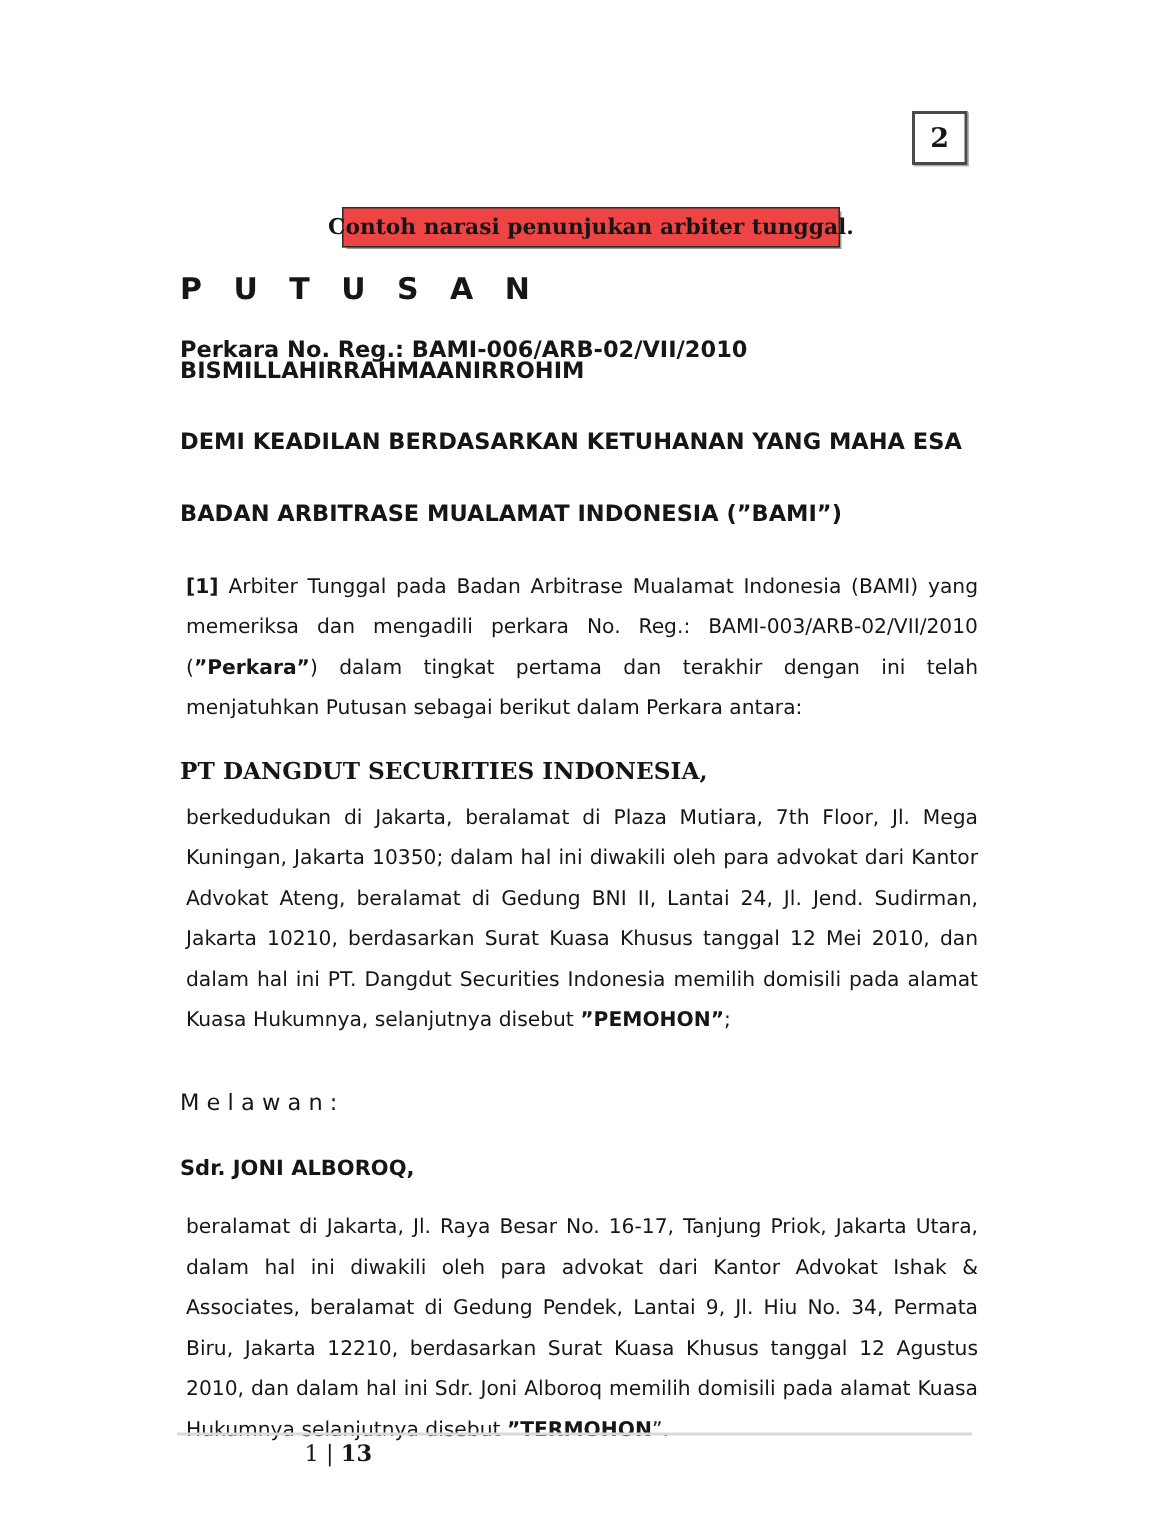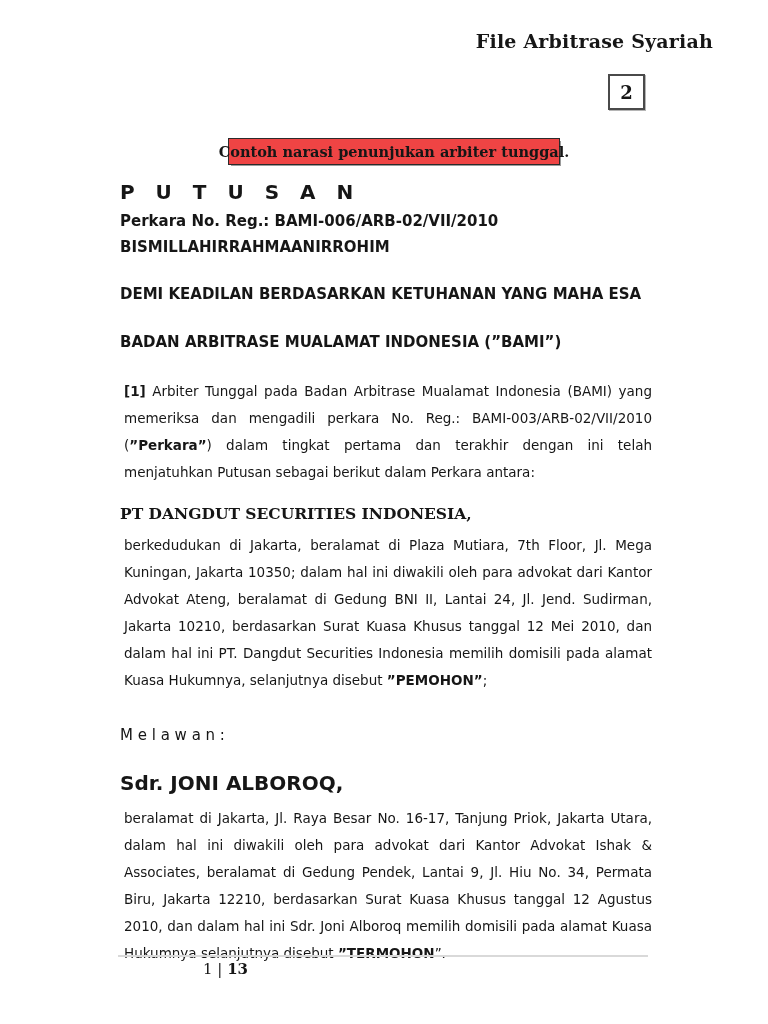--- a/index.html
+++ b/index.html
@@ -67,32 +67,32 @@
     width: 528px;
     text-align: left;
     white-space: nowrap;
   }
   .doc-title {
     top: 180px;
     font-size: 20px;
     font-weight: bold;
     letter-spacing: 7px;
   }
-  .case-number  { top: 212px; font-size: 15px; font-weight: bold; }
+  .case-number  { top: 224px; font-size: 15px; font-weight: bold; }
   .basmalah     { top: 238px; font-size: 15px; font-weight: bold; }
   .motto        { top: 285px; font-size: 15px; font-weight: bold; }
   .institution  { top: 333px; font-size: 15px; font-weight: bold; }
   .party-name-serif {
     top: 504px;
     font-family: "DejaVu Serif", serif;
     font-size: 15.5px;
     font-weight: bold;
   }
   .versus       { top: 726px; font-size: 15px; font-weight: normal; }
-  .party-name-sans { top: 771px; font-size: 20px; font-weight: bold; }
+  .party-name-sans { top: 771px; font-size: 14px; font-weight: bold; }
   
   .para {
     position: absolute;
     left: 120px;
     width: 528px;
     margin: 4px;
     font-size: 13.5px;
     line-height: 27px;
     text-align: justify;
   }
@@ -117,21 +117,20 @@
     font-size: 15px;
     white-space: pre;
   }
   .footer-text .total { font-weight: bold; }
 </style>
 </head>
 <body>
 
 <div class="sheet">
 
-  <div class="header-title">File Arbitrase Syariah</div>
 
   <div class="page-box">
     <span>2</span>
   </div>
 
   <div class="note-box">
     <span>Contoh narasi penunjukan arbiter tunggal.</span>
   </div>
 
   <div class="cline doc-title">P U T U S A N</div>

